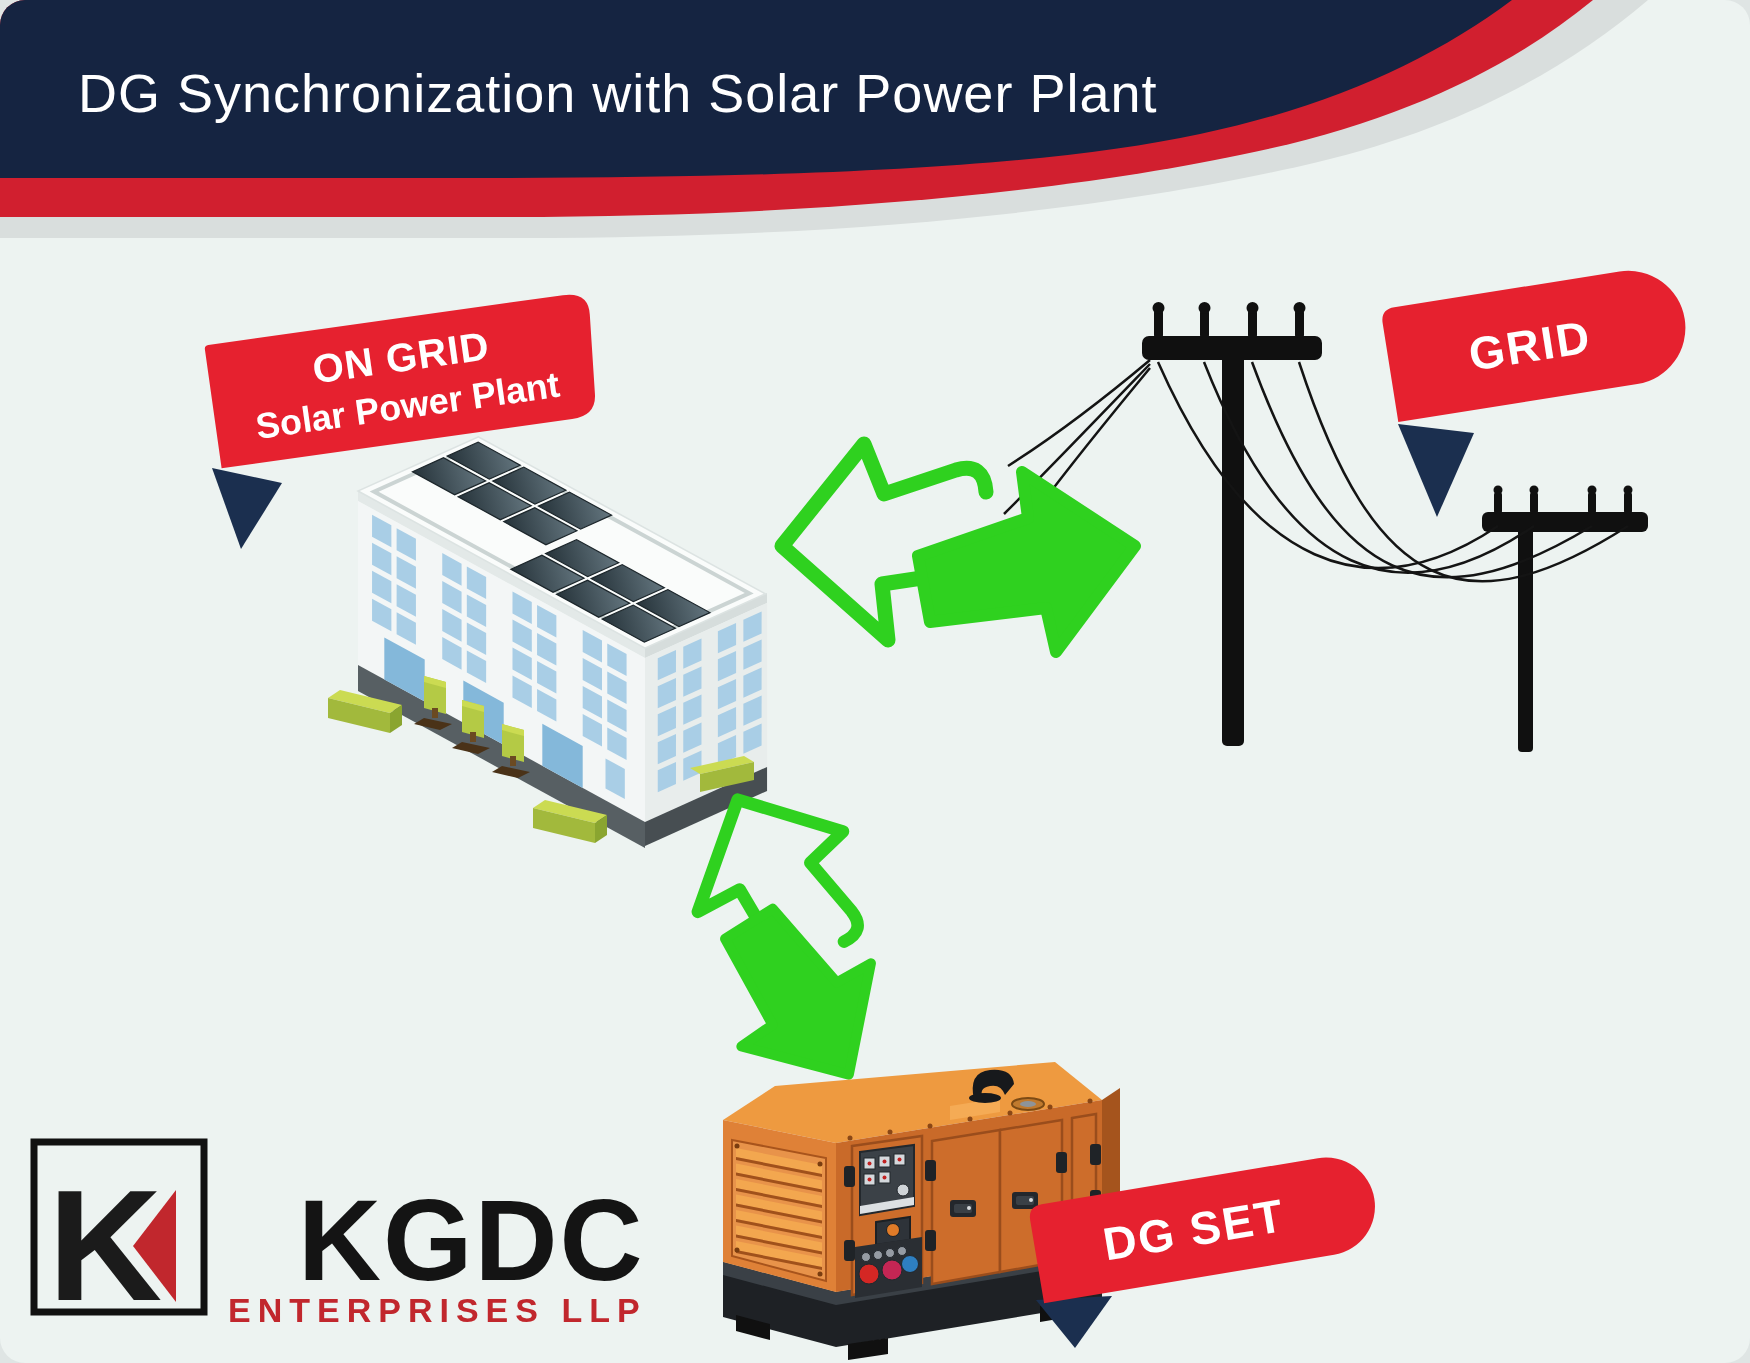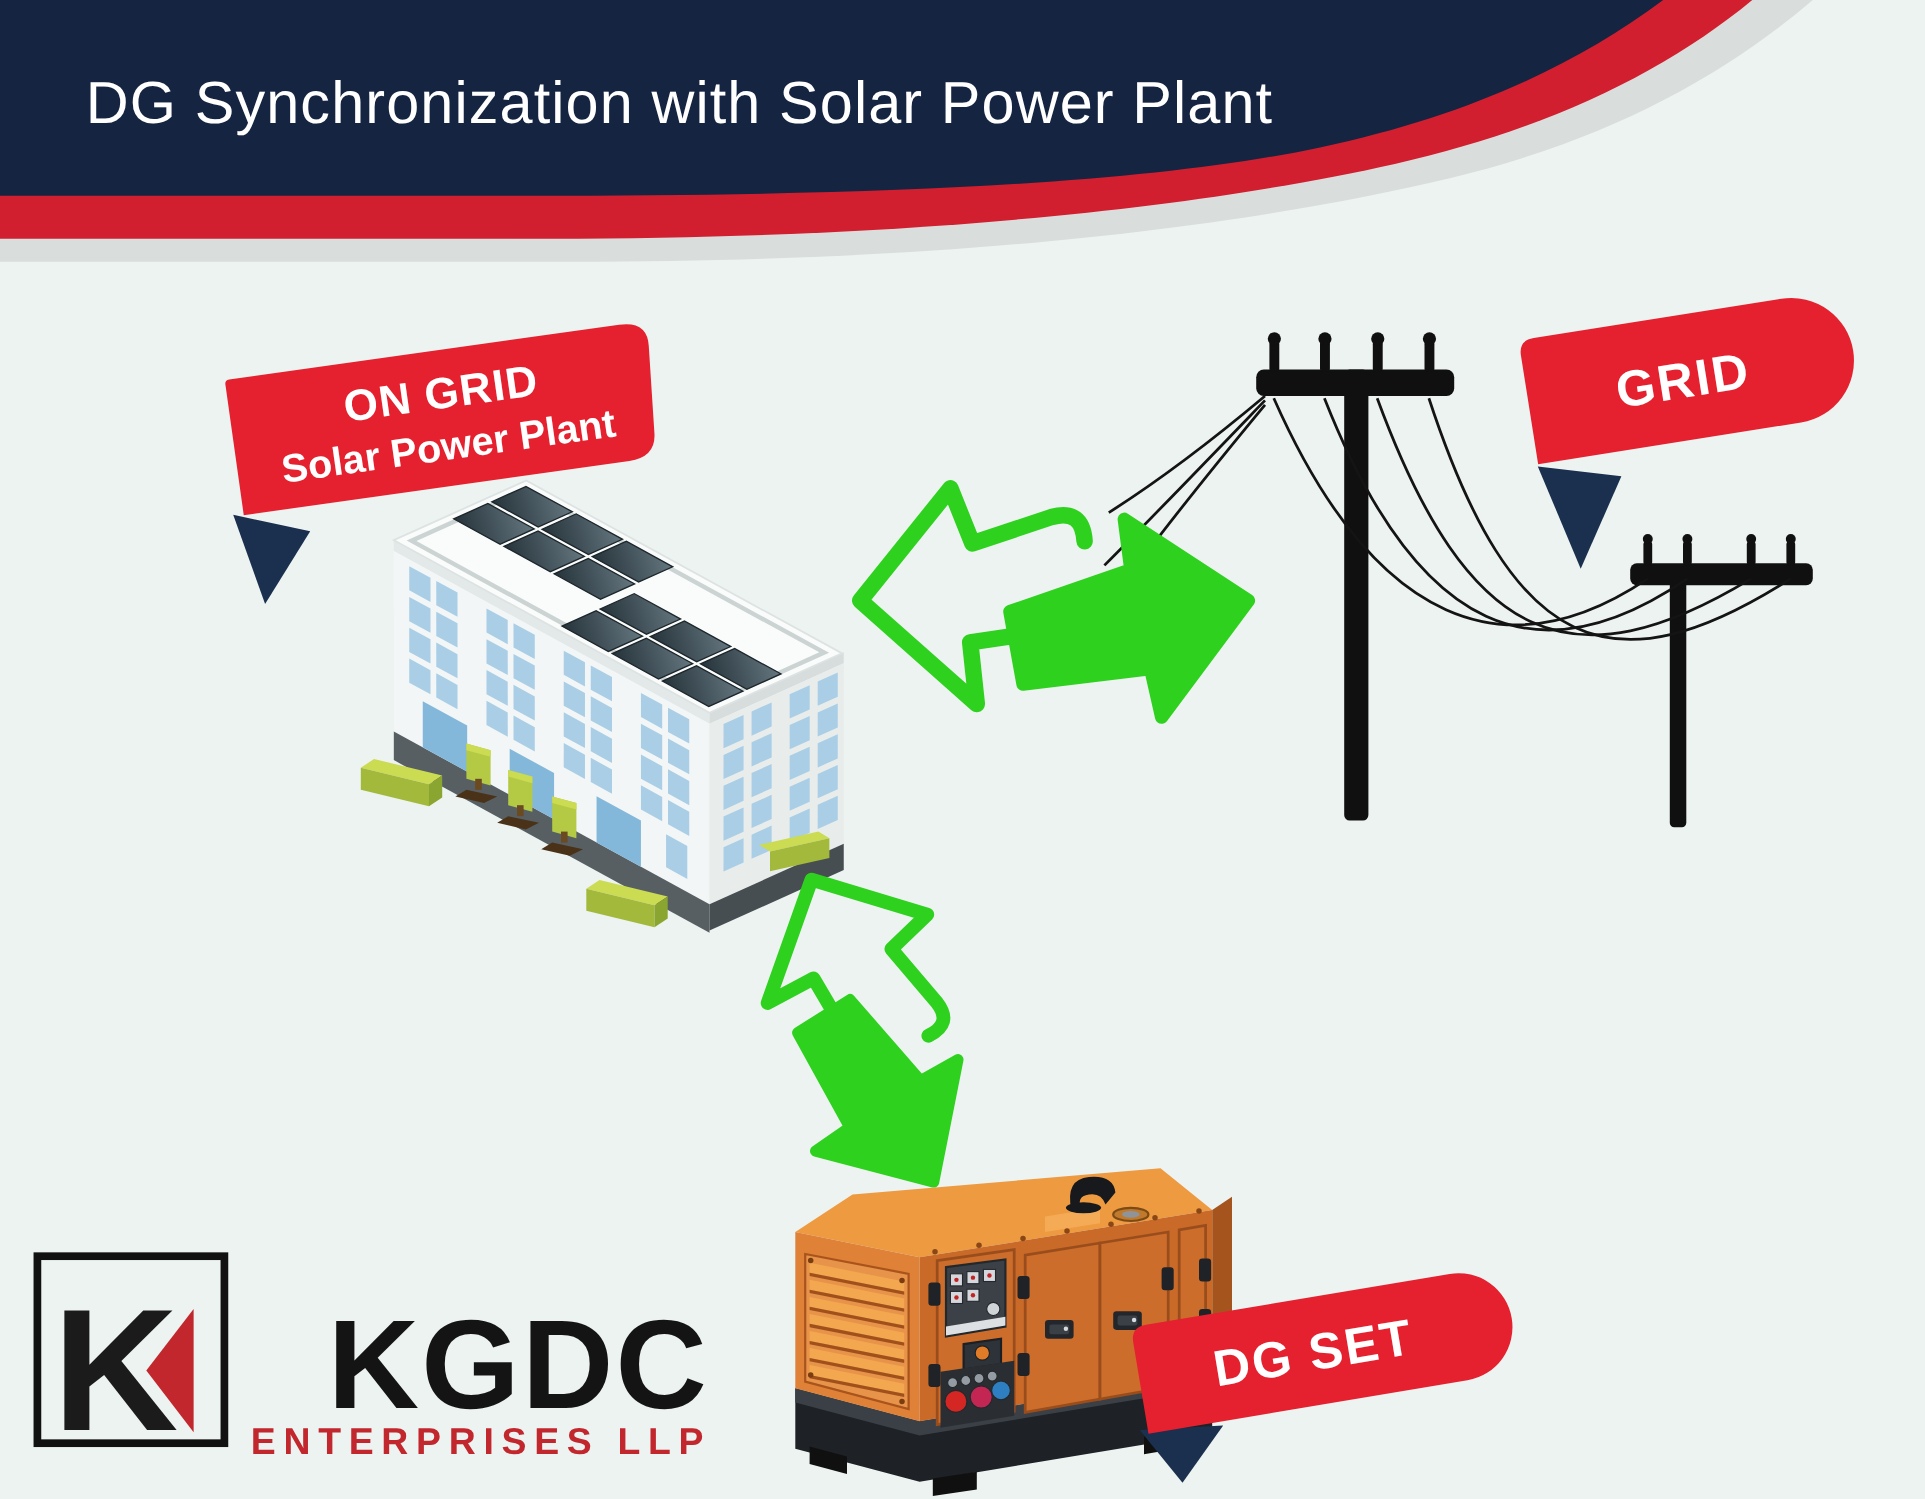--- a/index.html
+++ b/index.html
@@ -1,19 +1,20 @@
 <!DOCTYPE html>
 <html><head>
 <meta charset="utf-8">
 <style>
   html,body { margin:0; padding:0; background:#dfe5e4; }
   .canvas {
     position:relative; width:1750px; height:1363px;
     background:#edf3f1; overflow:hidden;
     font-family:"Liberation Sans", sans-serif;
+    border-radius:25px;
   }
   svg { display:block; }
   text { font-family:"Liberation Sans", sans-serif; }
   .title-text { fill:#ffffff; font-size:54px; font-weight:500; letter-spacing:1px; }
   .banner-text-lg { fill:#ffffff; font-size:46px; font-weight:bold; letter-spacing:2px; }
   .banner-text-md { fill:#ffffff; font-size:40px; font-weight:bold; letter-spacing:1px; }
   .banner-text-sm { fill:#ffffff; font-size:36px; font-weight:bold; }
   .logo-k { fill:#1b1b1b; font-size:158px; font-weight:bold; }
   .logo-name { fill:#141414; font-size:115px; font-weight:bold; letter-spacing:2px; }
   .logo-sub { fill:#c1272d; font-size:34px; font-weight:bold; letter-spacing:7px; }

